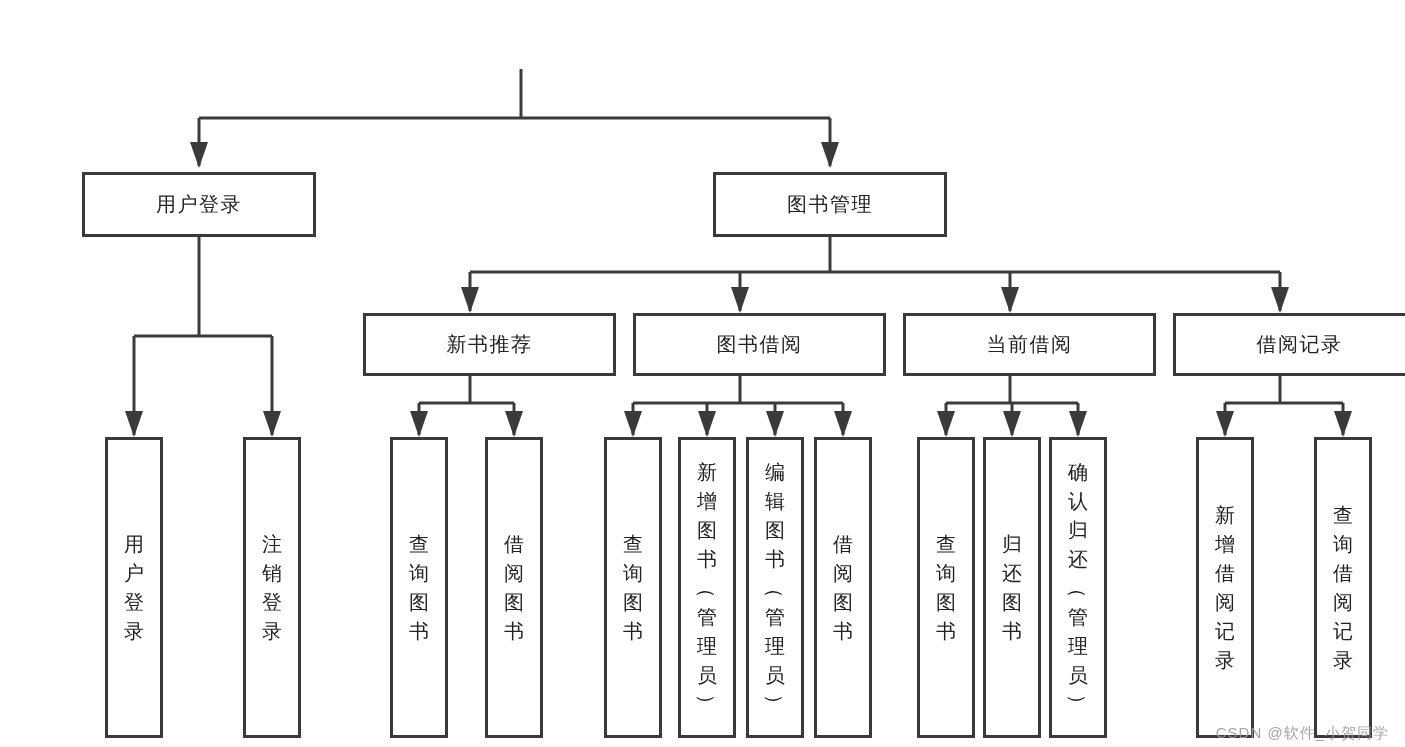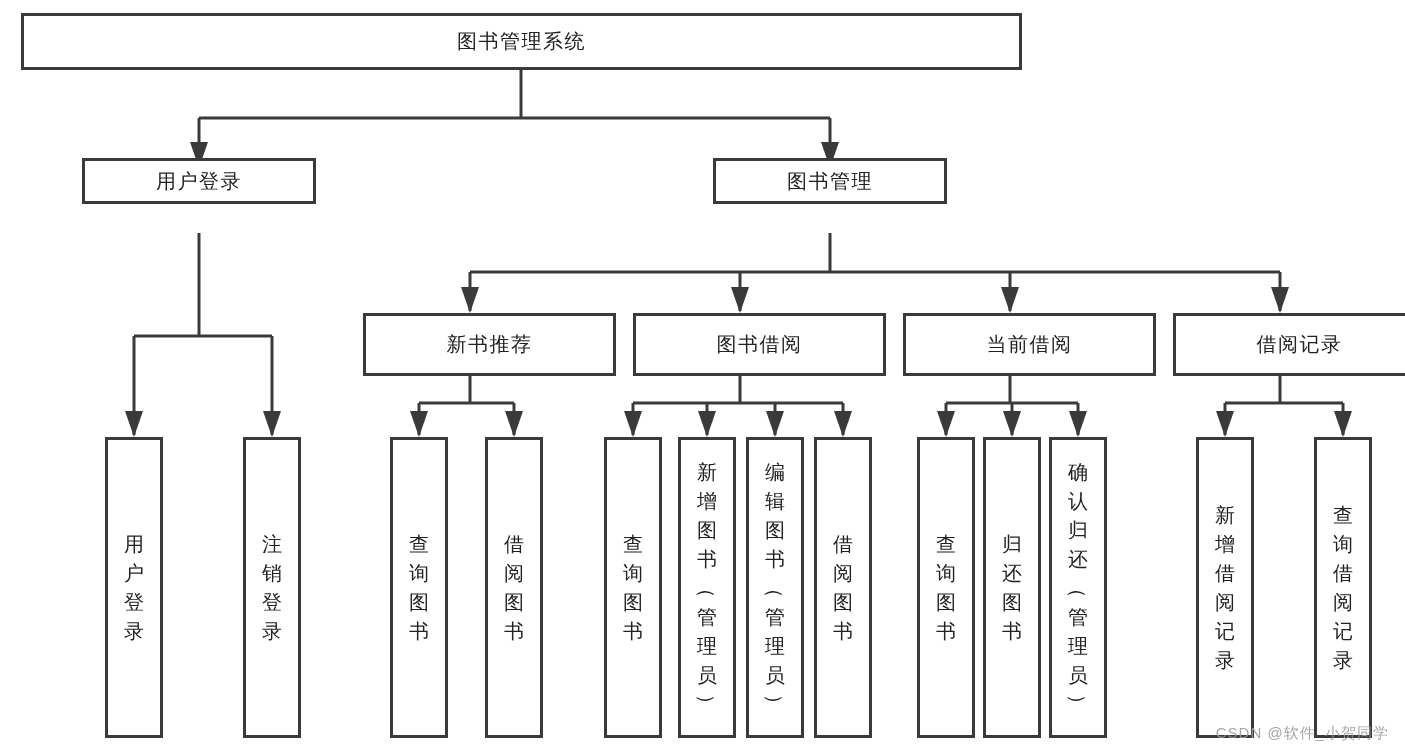--- a/index.html
+++ b/index.html
@@ -22,21 +22,21 @@
     box-sizing:border-box;
     background:#fff;
     border:3px solid var(--line);
     display:flex;align-items:center;justify-content:center;
   }
   .hlabel{
     font-size:20px;color:var(--text);
     letter-spacing:1.5px;white-space:nowrap;
   }
   .root-box{left:21px;top:13px;width:1001px;height:57px;}
-  .l2-box{top:158px;width:234px;height:46px;}
+  .l2-box{top:172px;width:234px;height:65px;}
   .l2-user{left:82px;}
   .l2-book{left:713px;}
   .l3-box{top:313px;width:253px;height:63px;}
   .l3-0{left:363px;}
   .l3-1{left:633px;}
   .l3-2{left:903px;}
   .l3-3{left:1173px;align-items:center;}
   .vbox{top:437px;width:58px;height:301px;}
   .vlabel{
     display:flex;flex-direction:column;
@@ -128,23 +128,20 @@
       <polygon points="775,437 766,411 784,411"></polygon>
       <polygon points="843,437 834,411 852,411"></polygon>
       <polygon points="946,437 937,411 955,411"></polygon>
       <polygon points="1012,437 1003,411 1021,411"></polygon>
       <polygon points="1078,437 1069,411 1087,411"></polygon>
       <polygon points="1225,437 1216,411 1234,411"></polygon>
       <polygon points="1343,437 1334,411 1352,411"></polygon>
     </g>
   </svg>
 
-  <div class="box root-box">
-    <span class="hlabel">图书管理系统</span>
-  </div>
 
   <div class="box l2-box l2-user">
     <span class="hlabel">用户登录</span>
   </div>
   <div class="box l2-box l2-book">
     <span class="hlabel">图书管理</span>
   </div>
 
   <div class="box l3-box l3-0">
     <span class="hlabel">新书推荐</span>

